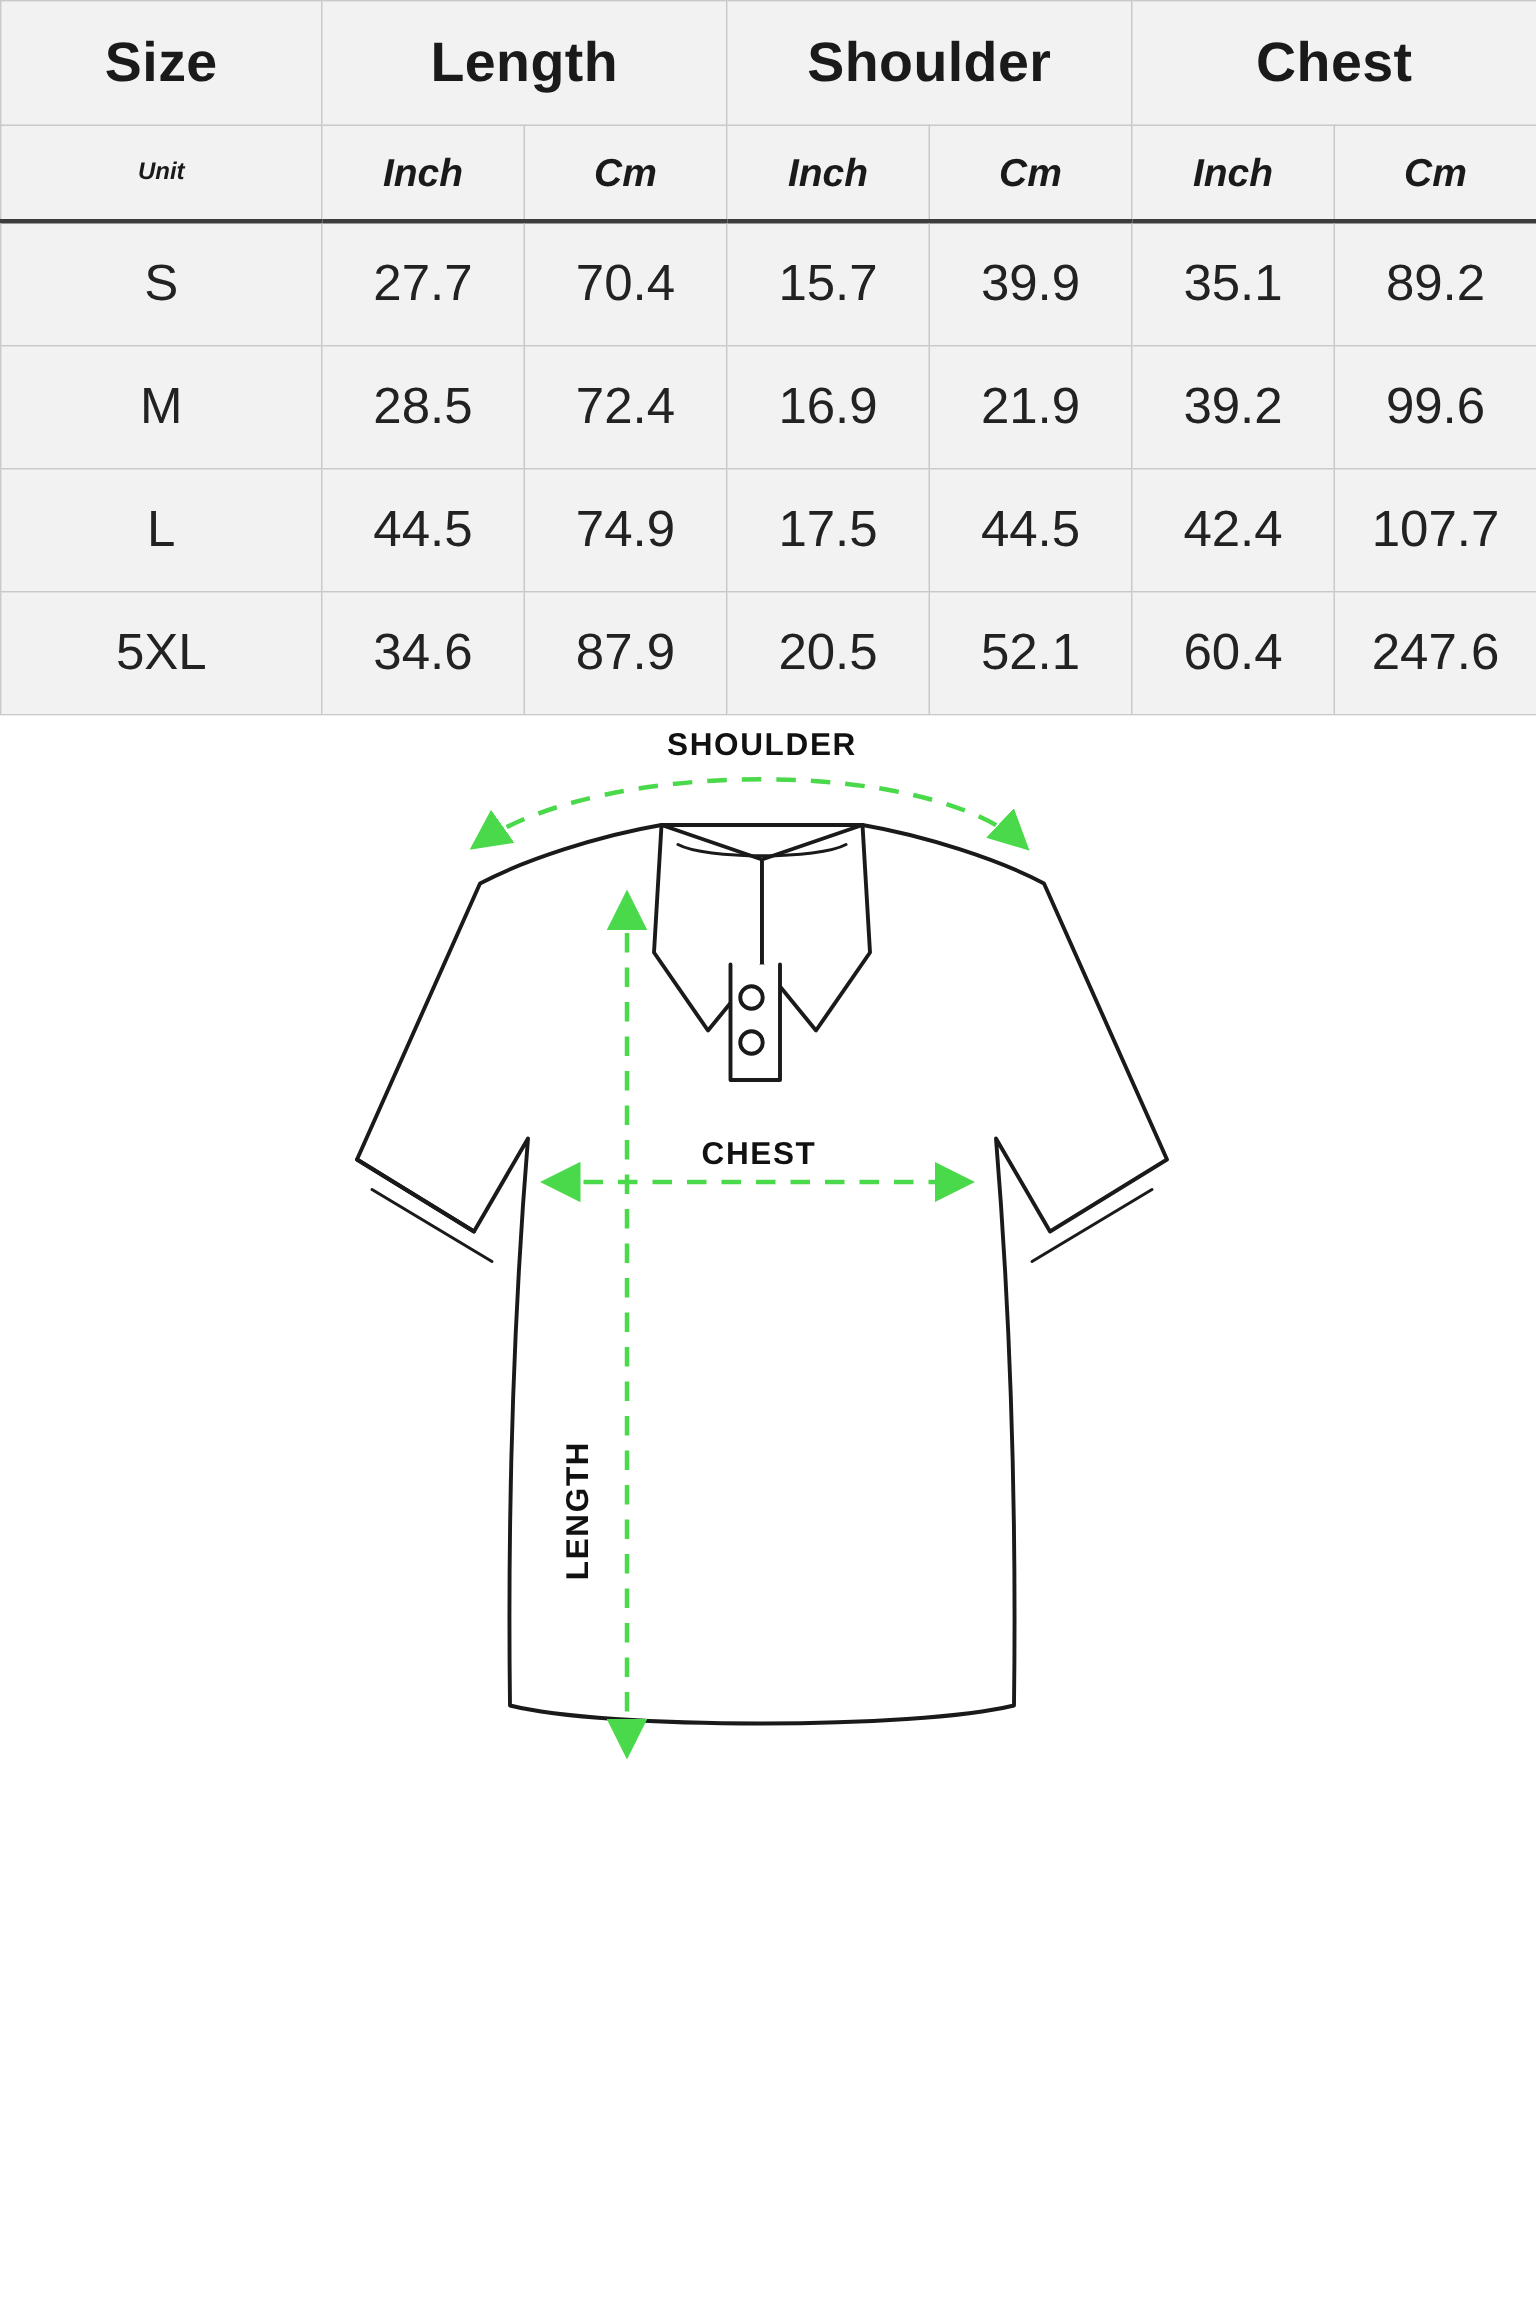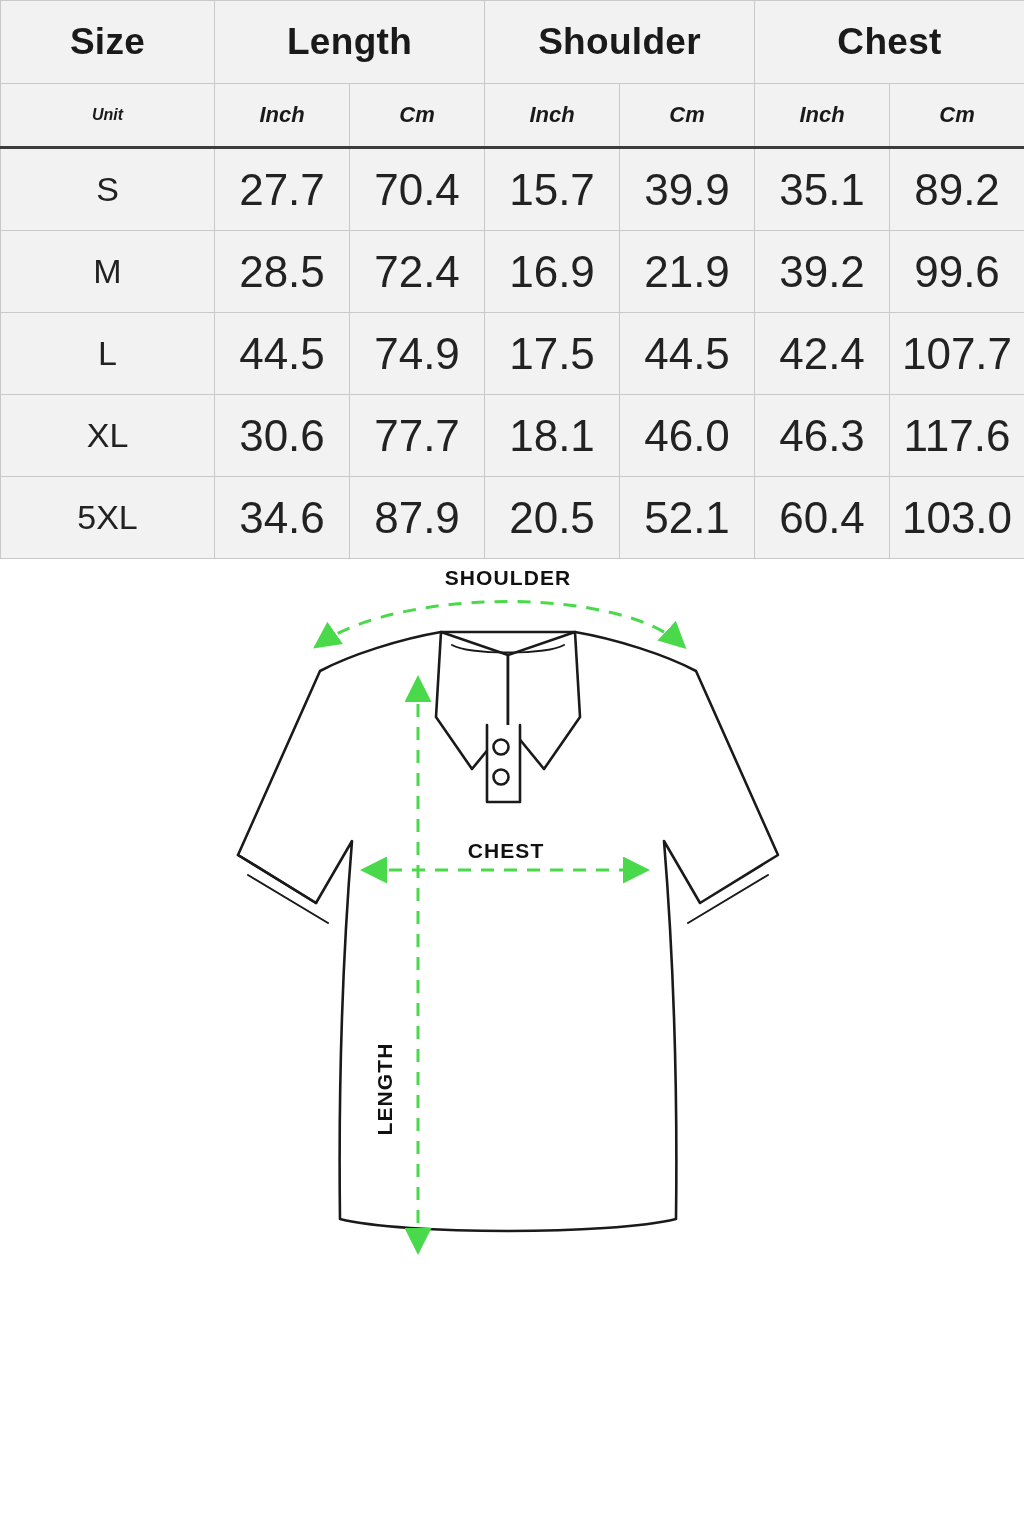--- a/index.html
+++ b/index.html
@@ -40,30 +40,30 @@
   .size-table .col-num    { width: 135px; }
 
   tr.head-row th {
     height: 82px;
     font-size: 37px;
     font-weight: bold;
     letter-spacing: 0.3px;
   }
   tr.unit-row td {
     height: 62px;
-    font-size: 22px;
+    font-size: 26px;
     font-style: italic;
     font-weight: bold;
   }
   tr.unit-row td.unit-label {
     font-size: 16px;
   }
   tr.data-row td {
     height: 81px;
-    font-size: 44px;
+    font-size: 34px;
     font-weight: normal;
     color: #222;
   }
   tr.data-row td.size-cell {
     font-size: 34px;
   }
   tr.data-row:first-of-type td {
     border-top: 3px solid #3d3d3d;
   }
 
@@ -137,36 +137,27 @@
       <tr class="data-row">
         <td class="size-cell">L</td>
         <td>44.5</td>
         <td>74.9</td>
         <td>17.5</td>
         <td>44.5</td>
         <td>42.4</td>
         <td>107.7</td>
       </tr>
       <tr class="data-row">
-        <td class="size-cell">XL</td>
-        <td>30.6</td>
-        <td>77.7</td>
-        <td>18.1</td>
-        <td>46.0</td>
-        <td>46.3</td>
-        <td>117.6</td>
-      </tr>
-      <tr class="data-row">
         <td class="size-cell">5XL</td>
         <td>34.6</td>
         <td>87.9</td>
         <td>20.5</td>
         <td>52.1</td>
         <td>60.4</td>
-        <td>103.0</td>
+        <td>247.6</td>
       </tr>
     </tbody>
   </table>
 
   <div class="diagram">
     <svg width="1024" height="726" viewBox="0 0 1024 726" xmlns="http://www.w3.org/2000/svg">
       <defs>
         <marker id="arrG" markerWidth="9" markerHeight="9" refX="7" refY="4.5" orient="auto">
           <path d="M0,0 L9,4.5 L0,9 z" fill="#4ad94a"></path>
         </marker>

